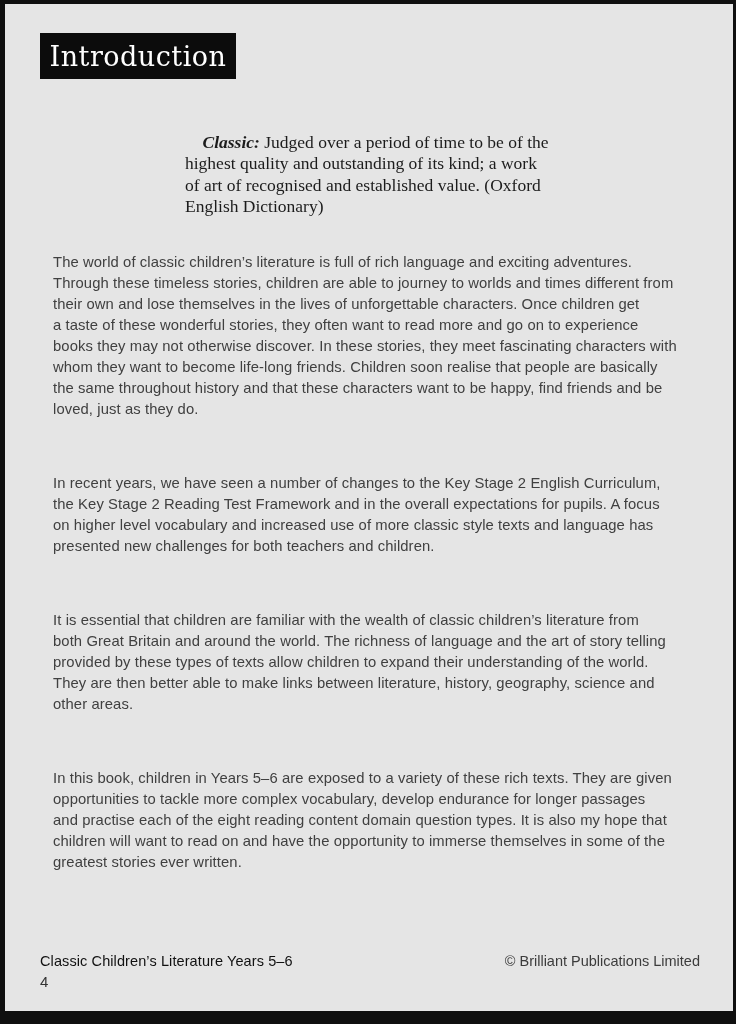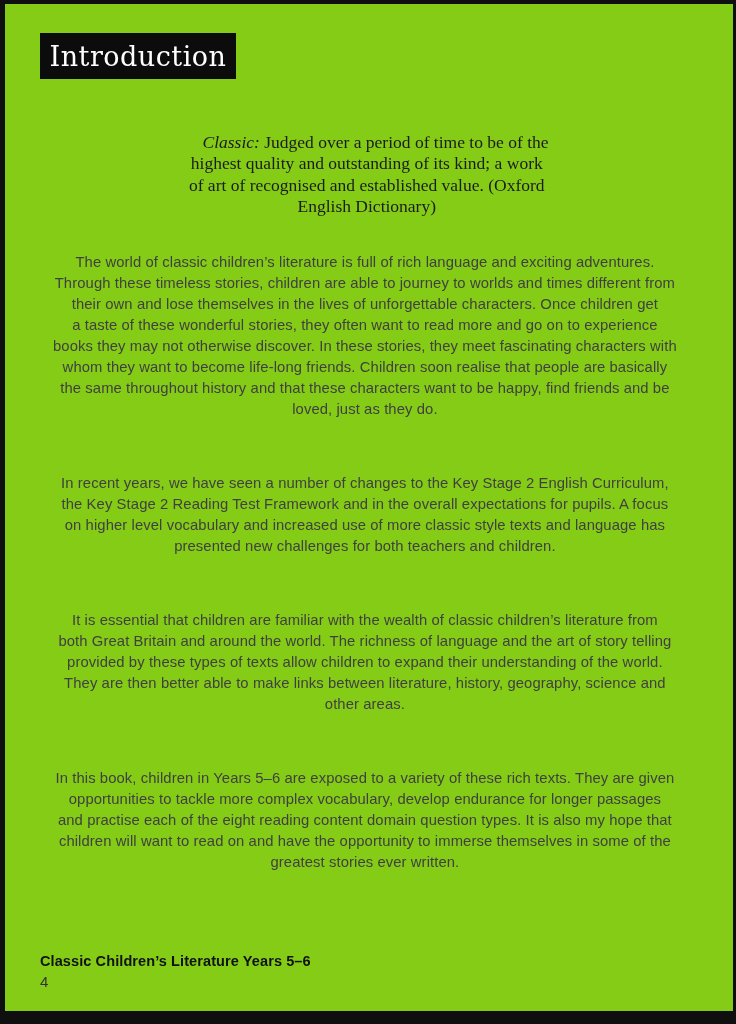--- a/index.html
+++ b/index.html
@@ -1,27 +1,26 @@
 <!DOCTYPE html>
 <html><head>
 <meta charset="utf-8">
 <style>
   * { box-sizing: border-box; }
   html, body { margin: 0; padding: 0; background: #ffffff; }
   .page {
     position: relative;
     width: 736px;
     height: 1024px;
-    background: #84cc16;
+    background: #e5e5e5;
     border-style: solid;
     border-color: #0f0f0f;
     border-width: 4px 3px 13px 5px; 
     overflow: hidden;
     font-family: "Liberation Sans", sans-serif;
-    text-align: center;
   }
   .intro-box {
     position: absolute;
     left: 35px;
     top: 29px;
     width: 196px;
     height: 46px;
     background: #0c0c0c;
     color: #ffffff;
     display: flex;
@@ -36,21 +35,21 @@
     position: absolute;
     left: 180px;
     top: 106px;
     font-family: "Liberation Serif", serif;
     font-size: 17.5px;
     line-height: 21.5px;
     color: #1c1c1c;
     white-space: pre;
   }
   .quote-term {
-    font-weight: normal;
+    font-weight: bold;
     font-style: italic;
     margin-top: 46px;
   }
   .body-text {
     position: absolute;
     left: 35px;
     top: 206px;
     color: #404040;
     font-size: 14.8px;
     line-height: 21px;
@@ -61,21 +60,21 @@
   .footer-row {
     position: absolute;
     left: 35px;
     top: 949px;
     width: 660px;
     display: flex;
     justify-content: space-between;
     align-items: flex-start;
     font-size: 14.5px;
   }
-  .footer-title { font-weight: bold; color: #111111; letter-spacing: 0.1px; }
+  .footer-title { font-weight: normal; color: #111111; letter-spacing: 0.1px; }
   .footer-copyright { color: #3c3c3c; }
   .page-number {
     position: absolute;
     left: 35px;
     top: 969px;
     font-size: 15px;
     color: #333333;
   }
 </style>
 </head>
@@ -114,17 +113,18 @@
 other areas.</p>
     <p>In this book, children in Years 5–6 are exposed to a variety of these rich texts. They are given
 opportunities to tackle more complex vocabulary, develop endurance for longer passages
 and practise each of the eight reading content domain question types. It is also my hope that
 children will want to read on and have the opportunity to immerse themselves in some of the
 greatest stories ever written.</p>
   </div>
 
   <div class="footer-row">
     <span class="footer-title">Classic Children’s Literature Years 5–6</span>
+    <span class="footer-copyright">© Brilliant Publications Limited</span>
   </div>
 
   <div class="page-number">4</div>
 
 </div>
 
 </body></html>

